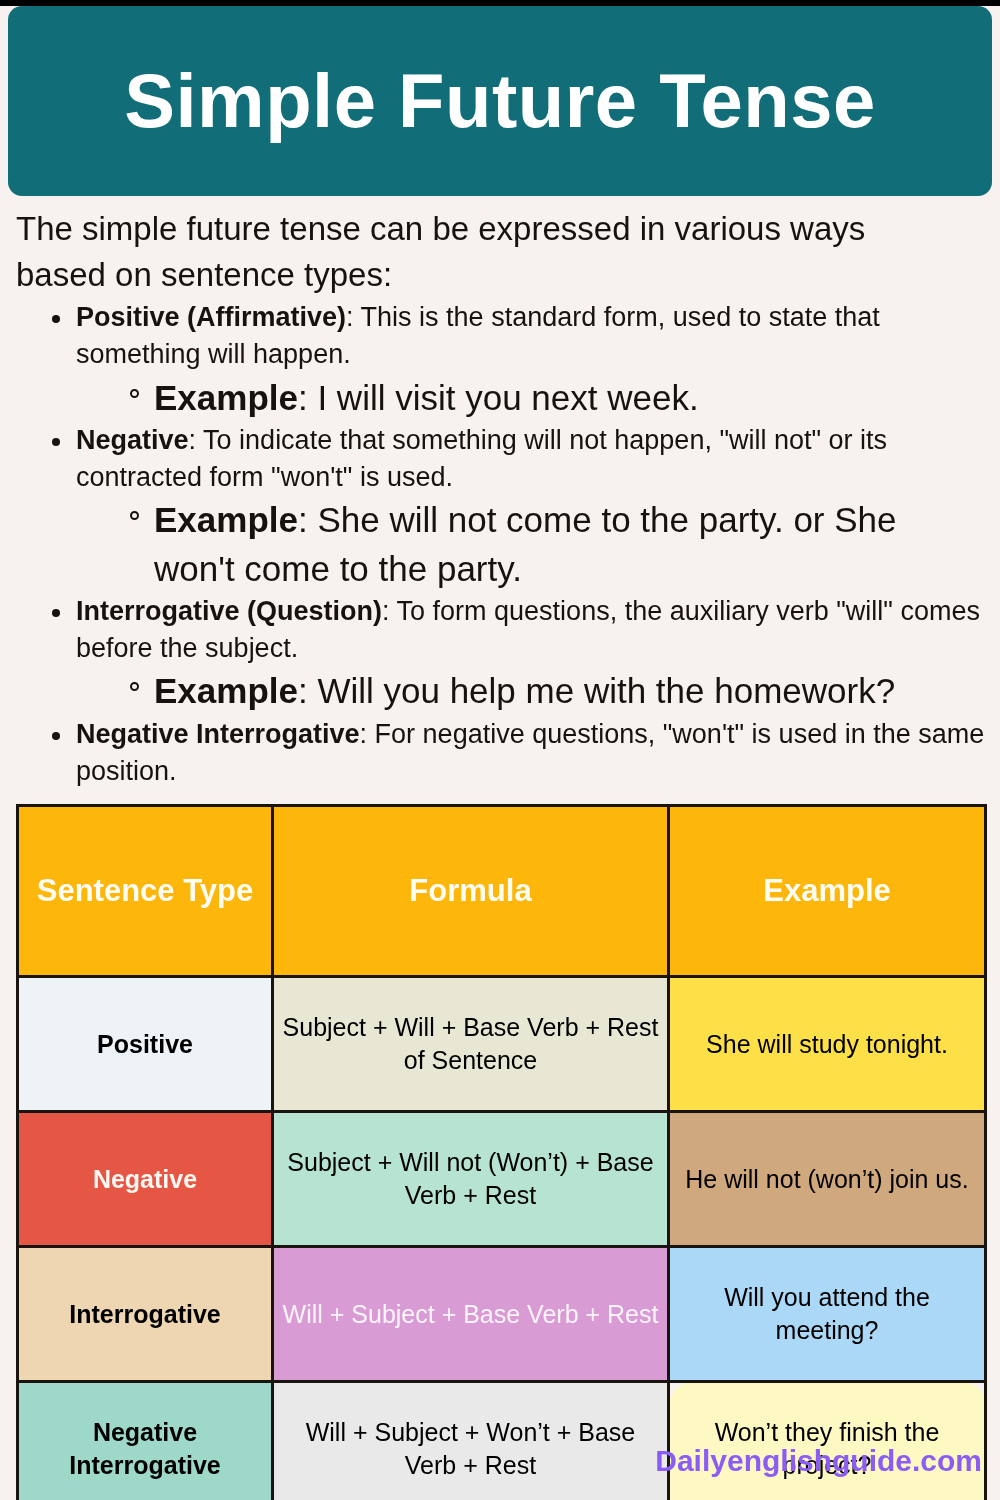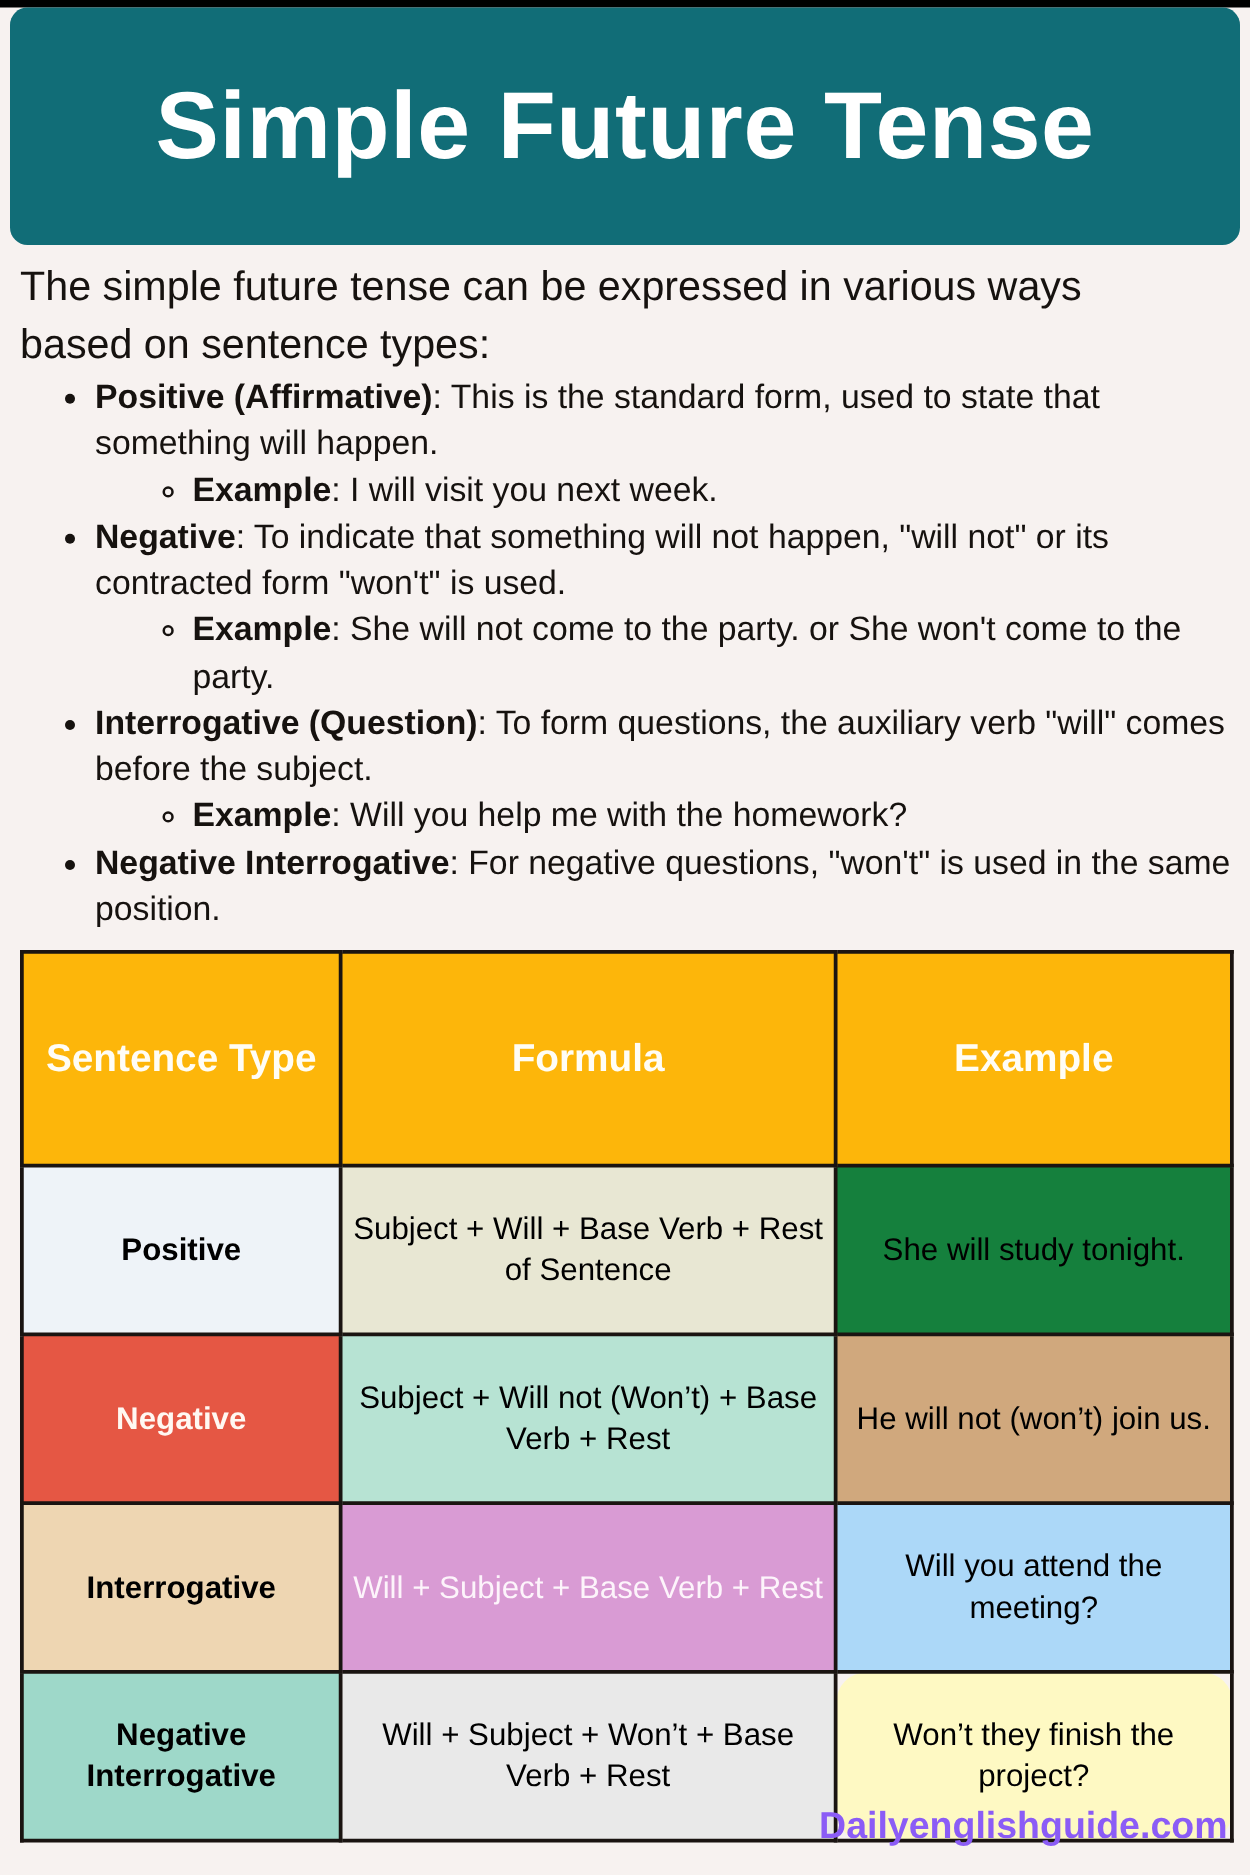--- a/index.html
+++ b/index.html
@@ -81,21 +81,21 @@
     border-radius: 50%;
     background: #16120f;
   }
   ul.sub {
     list-style: none;
     margin: 0;
     padding: 0 0 0 48px;
   }
   ul.sub > li {
     position: relative;
-    font-size: 27px;
+    font-size: 35px;
     line-height: 1.38;
     padding-left: 30px;
   }
   ul.sub > li::before {
     content: "";
     position: absolute;
     left: 6px;
     top: 15px;
     width: 9px;
     height: 9px;
@@ -138,21 +138,21 @@
     height: 112px;
   }
   td.type {
     font-size: 25px;
     font-weight: 700;
   }
 
   
   .bg-paleblue  { background: #eef3f8; }
   .bg-cream     { background: #e8e7d3; }
-  .bg-offwhite  { background: #15803d; margin-left: 16px; }
+  .bg-offwhite  { background: #fde047; margin-left: 16px; }
   .bg-red       { background: #e55744; color: #fff8f2; }
   .bg-mint      { background: #b7e3d3; }
   .bg-tan       { background: #d0a87d; }
   .bg-sand      { background: #eed6b2; }
   .bg-orchid    { background: #d99bd4; color: #fdf4fb; }
   .bg-skyblue   { background: #acd8f8; }
   .bg-green     { background: #9ed8c9; }
   .bg-graylight { background: #e9e9e9; }
   .bg-blush     { background: #fef9c3; border-radius: 24px; }
 

